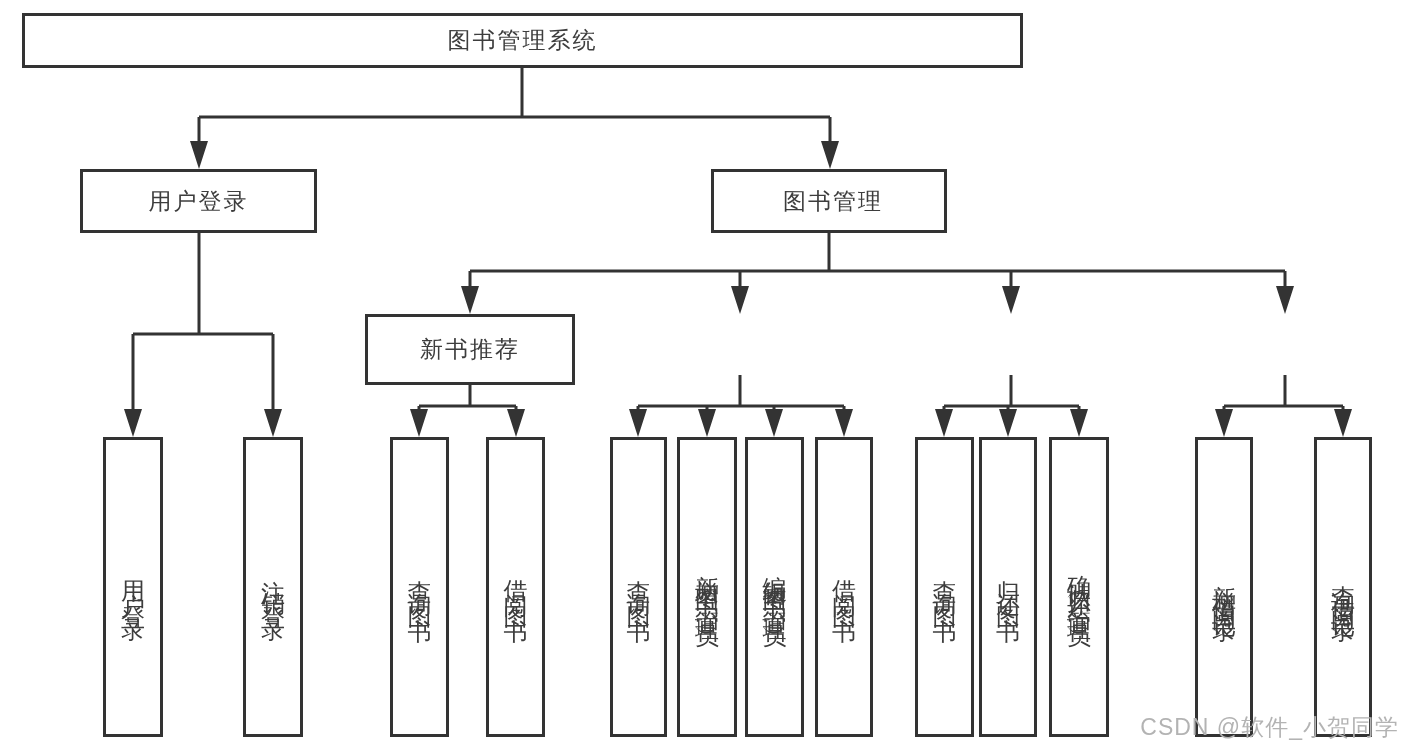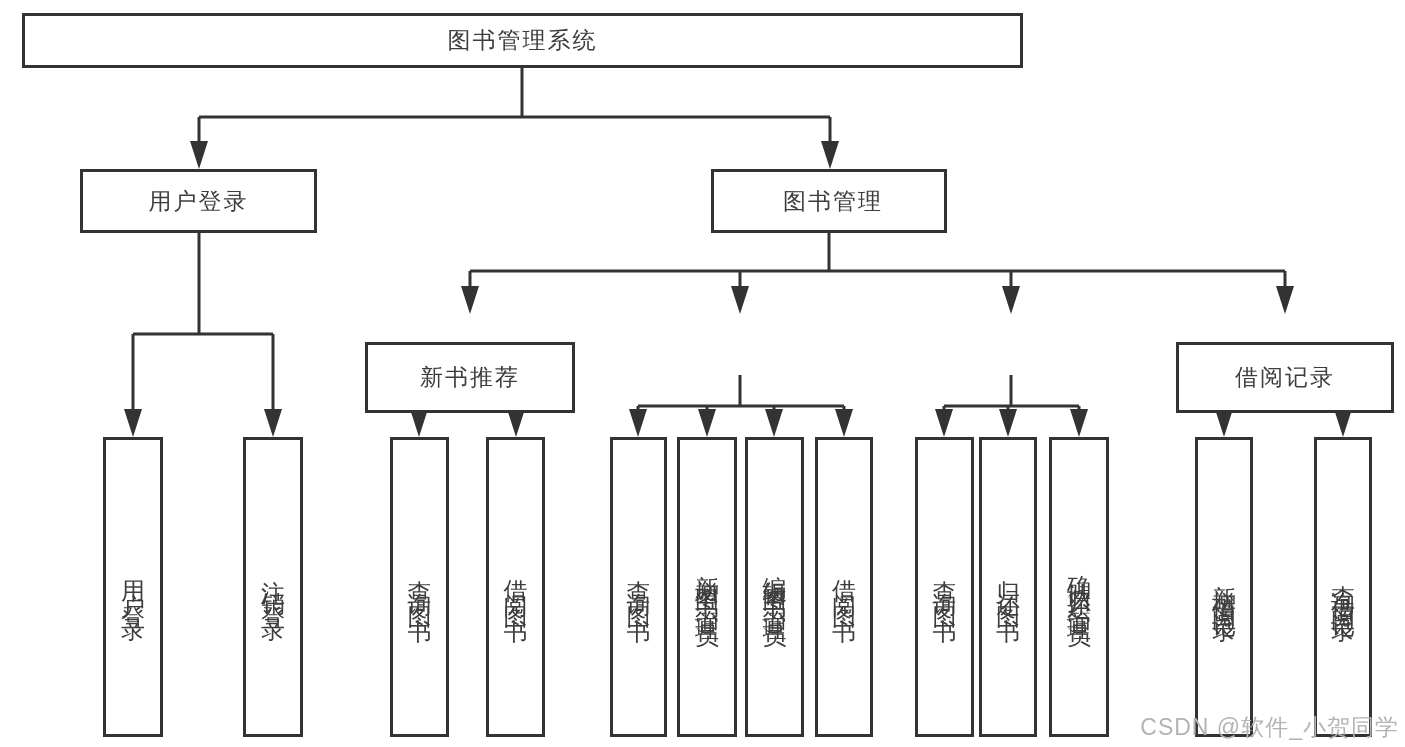--- a/index.html
+++ b/index.html
@@ -31,21 +31,21 @@
   }
   .hbox {
     font-size: 23px;
     letter-spacing: 2px;
     white-space: nowrap;
     text-align: center;
   }
   .root  { left: 22px;  top: 13px;  width: 1001px; height: 55px; }
   .lvl2a { left: 80px;  top: 169px; width: 237px;  height: 64px; }
   .lvl2b { left: 711px; top: 169px; width: 236px;  height: 64px; padding-left: 8px; }
-  .lvl3  { top: 314px; height: 71px; margin-top: 28px; }
+  .lvl3  { top: 314px; height: 71px; }
   .leaf {
     top: 437px;
     height: 300px;
     writing-mode: vertical-rl;
     font-size: 24px;
     line-height: 1;
   }
   .ls-wide  { letter-spacing: 13px; }
   .ls-mid   { letter-spacing: 7px; }
   .ls-tight { letter-spacing: 7px; }
@@ -86,21 +86,20 @@
              M935 409 H953 L944 437 Z M999 409 H1017 L1008 437 Z M1070 409 H1088 L1079 437 Z
              M1215 409 H1233 L1224 437 Z M1334 409 H1352 L1343 437 Z"></path>
   </svg>
 
   <div class="box hbox root">图书管理系统</div>
 
   <div class="box hbox lvl2a">用户登录</div>
   <div class="box hbox lvl2b">图书管理</div>
 
   <div class="box hbox lvl3" style="left:365px;width:210px">新书推荐</div>
-  <div class="box hbox lvl3" style="left:1176px;width:218px">借阅记录</div>
 
   <div class="box leaf ls-wide" style="left:103px;width:60px">用户登录</div>
   <div class="box leaf ls-wide" style="left:243px;width:60px">注销登录</div>
 
   <div class="box leaf ls-wide" style="left:390px;width:59px">查询图书</div>
   <div class="box leaf ls-wide" style="left:486px;width:59px">借阅图书</div>
 
   <div class="box leaf ls-wide" style="left:610px;width:57px">查询图书</div>
   <div class="box leaf ls-tight" style="left:677px;width:60px">新增图书（管理员）</div>
   <div class="box leaf ls-tight" style="left:745px;width:59px">编辑图书（管理员）</div>

